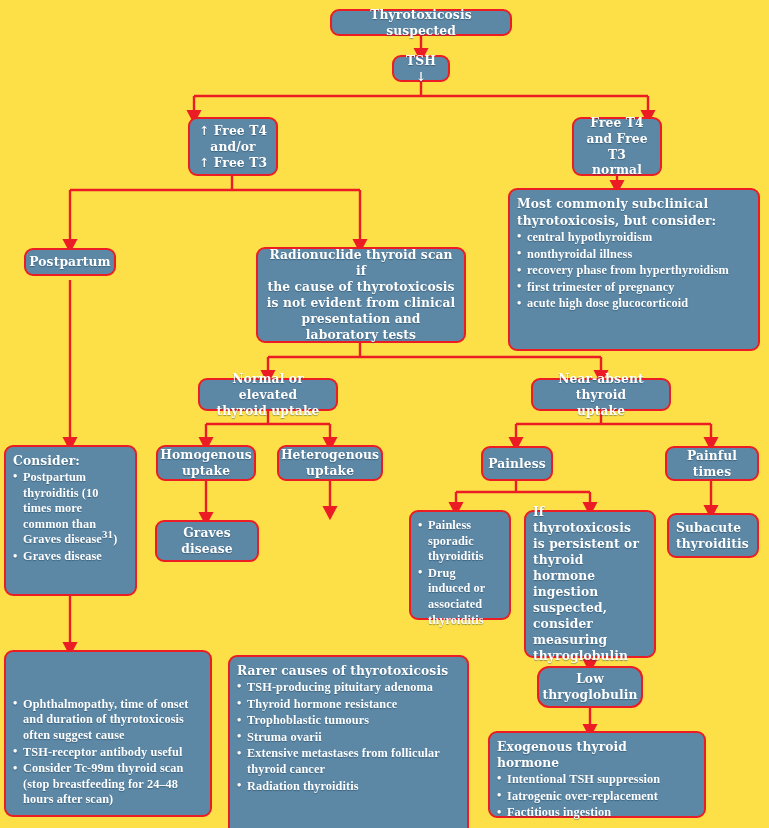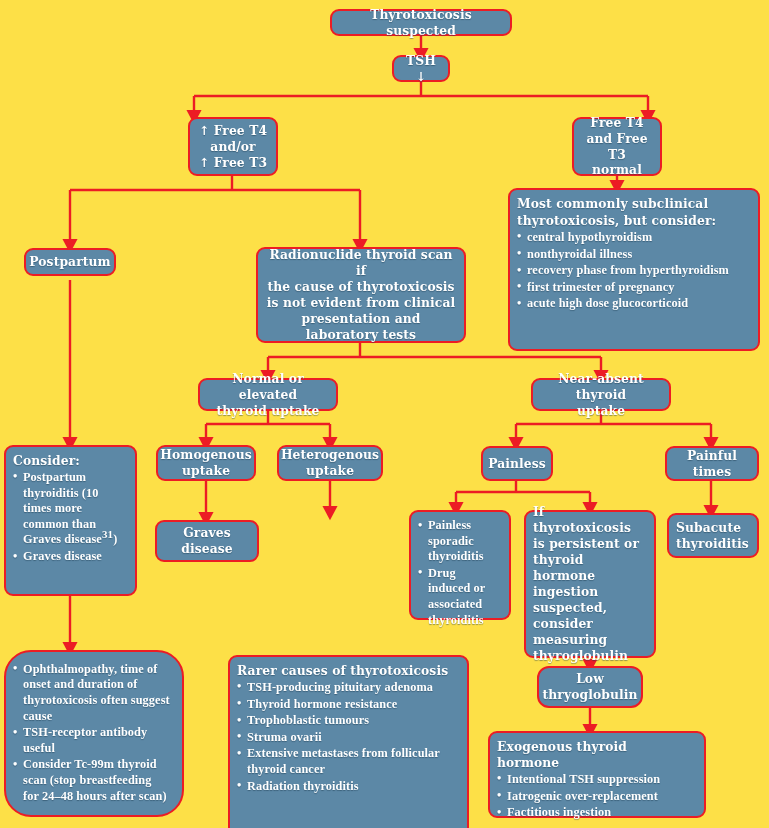--- a/index.html
+++ b/index.html
@@ -232,21 +232,21 @@
   </div>
 
   <div class="node left pad-l tight" style="left:4px; top:445px; width:133px; height:151px; justify-content:flex-start;">
     <div class="headline">Consider:</div>
     <ul>
       <li><span>Postpartum thyroiditis (10 times more common than Graves disease</span><sup>31</sup><span>)</span></li>
       <li>Graves disease</li>
     </ul>
   </div>
 
-  <div class="node left pad-l tight" style="left:4px; top:650px; width:180px; height:167px; justify-content:center;border-radius:27px;">
+  <div class="node left pad-l tight" style="left:4px; top:650px; width:208px; height:167px; justify-content:flex-end;">
     <ul>
       <li>Ophthalmopathy, time of onset and duration of thyrotoxicosis often suggest cause</li>
       <li>TSH-receptor antibody useful</li>
       <li>Consider Tc-99m thyroid scan (stop breastfeeding for 24–48 hours after scan)</li>
     </ul>
   </div>
 
   <div class="node left pad-l tight" style="left:228px; top:655px; width:241px; height:199px; justify-content:flex-start;">
     <div class="headline">Rarer causes of thyrotoxicosis</div>
     <ul>

